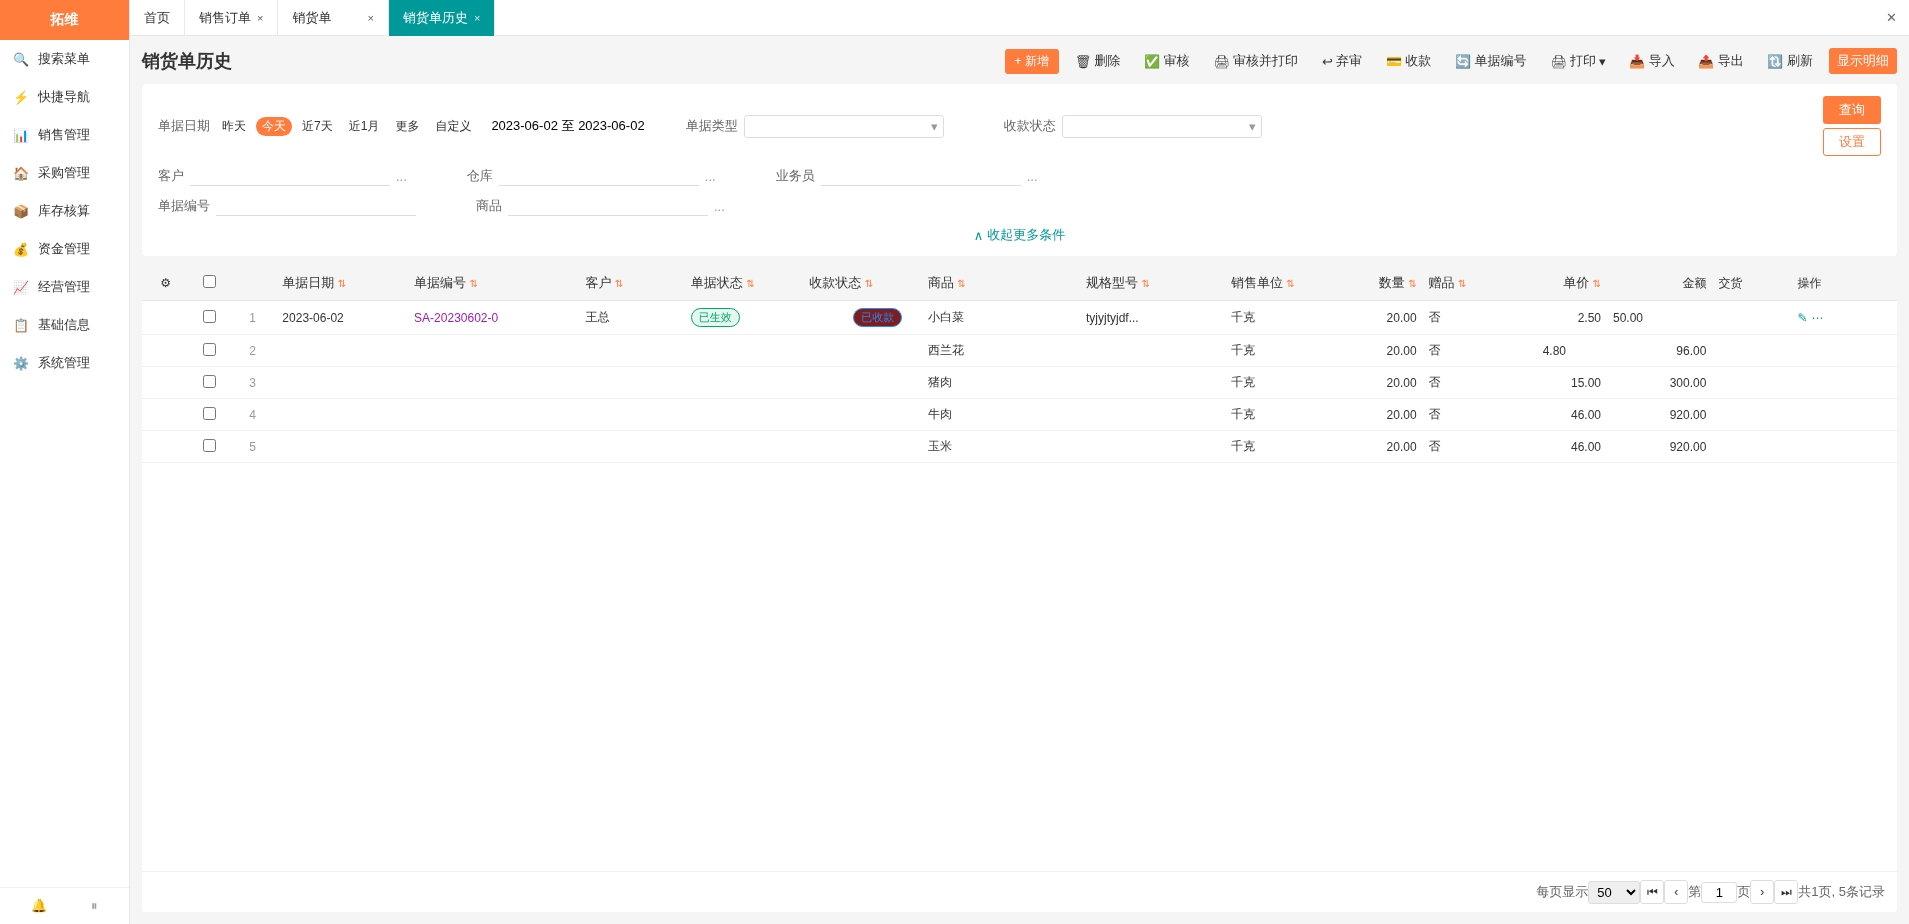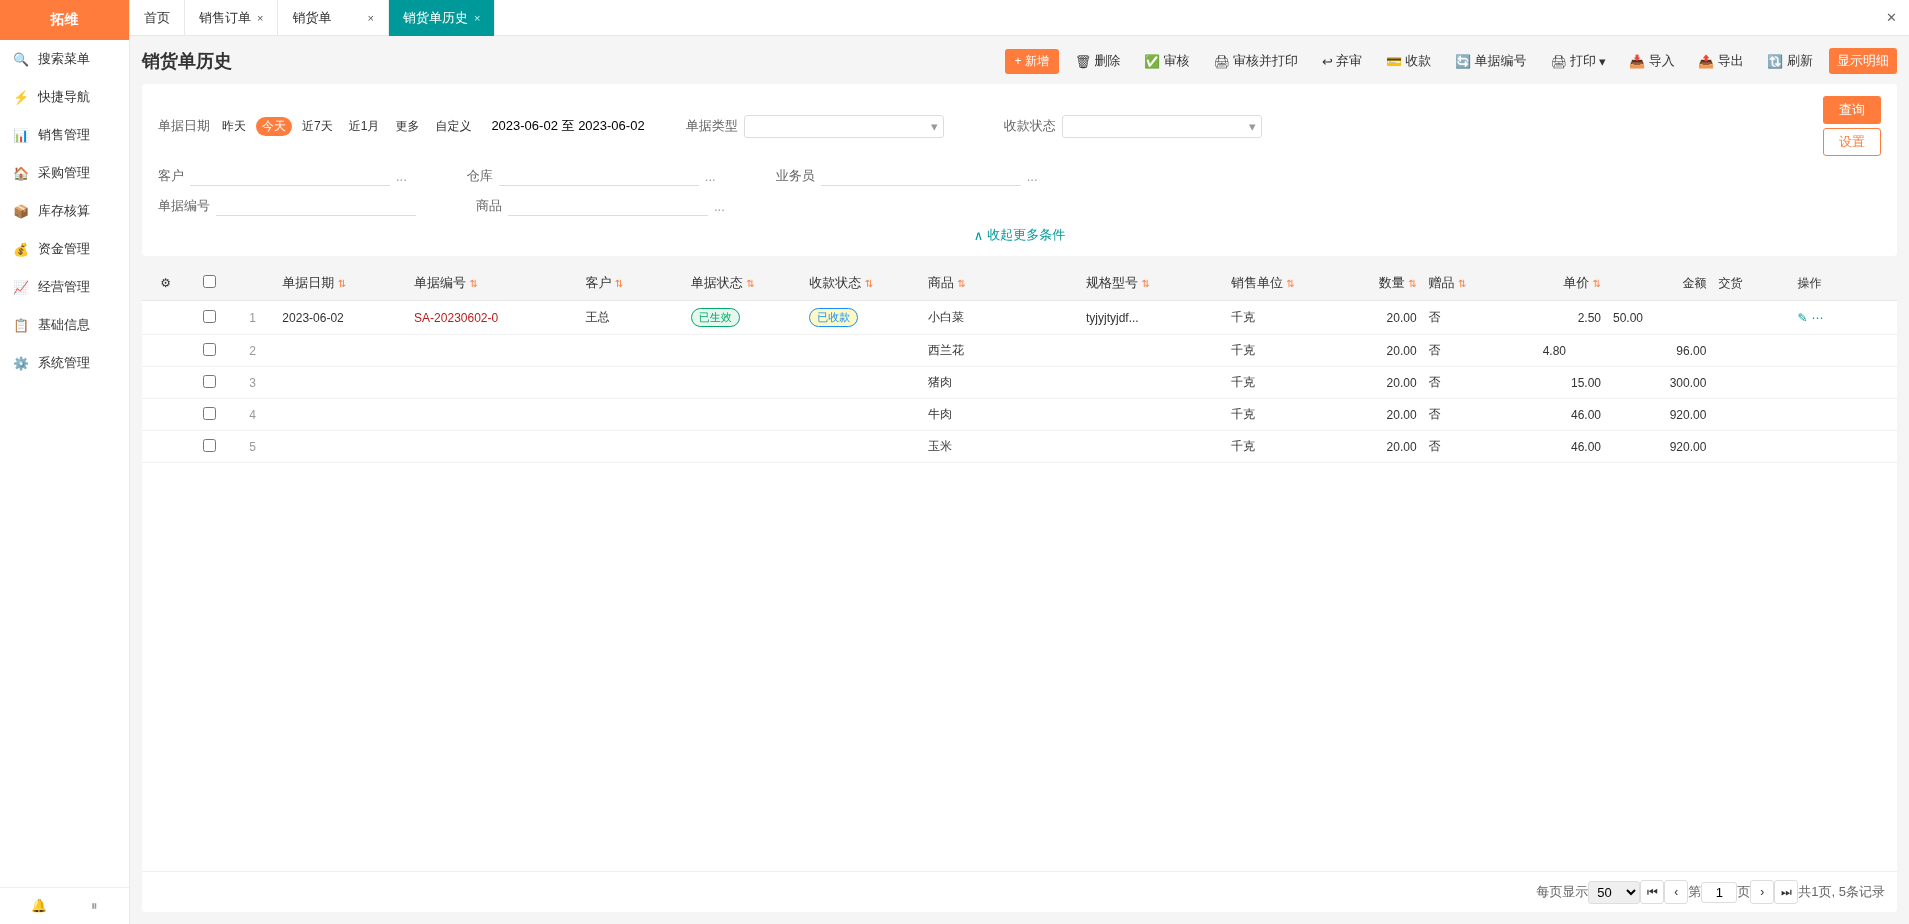--- a/index.html
+++ b/index.html
@@ -53,21 +53,21 @@
 
     
     .table-wrap { background: #fff; flex: 1; overflow: auto; border-radius: 4px; display: flex; flex-direction: column; }
     table { width: 100%; border-collapse: collapse; table-layout: fixed; }
     thead tr { background: #f5f5f5; }
     th { padding: 8px 6px; text-align: left; font-weight: normal; color: #333; font-size: 12px; border-bottom: 1px solid #e8e8e8; white-space: nowrap; overflow: hidden; }
     th .sort-icon { color: #ff7c3d; font-size: 10px; }
     td { padding: 7px 6px; font-size: 12px; color: #333; border-bottom: 1px solid #f0f0f0; white-space: nowrap; overflow: hidden; }
     .badge { display: inline-block; padding: 1px 7px; border-radius: 10px; font-size: 11px; }
     .badge-green { background: #e6f7f0; color: #00aa66; border: 1px solid #00aa66; }
-    .badge-blue { background: #fef9c3; color: #1890ff; border: 1px solid #1890ff; }
+    .badge-blue { background: #7f1d1d; color: #1890ff; border: 1px solid #1890ff; margin-left: 44px; }
     .action-link { color: #009999; cursor: pointer; margin-right: 4px; font-size: 12px; }
     .gear-col { width: 36px; text-align: center; }
     .check-col { width: 30px; text-align: center; }
 
     
     .table-footer { padding: 8px 12px; background: #fffbe6; display: flex; align-items: center; border-top: 1px solid #f0f0f0; }
     .total-label { color: #666; margin-right: 16px; }
 
     
     .pagination { display: flex; align-items: center; justify-content: flex-end; padding: 8px 12px; background: #fff; border-top: 1px solid #f0f0f0; }
@@ -303,21 +303,21 @@
             <th style="width:60px;">交货</th>
             <th style="width:80px;">操作</th>
           </tr>
         </thead>
         <tbody id="table-body">
         <tr>
       <td style="text-align:center;"></td>
       <td style="text-align:center;"><input type="checkbox" style=""></td>
       <td style="text-align:center;color:#999;">1</td>
       <td>2023-06-02</td>
-      <td style="color:#b91c1c;cursor:pointer;">SA-20230602-0</td>
+      <td style="color:#a21caf;cursor:pointer;">SA-20230602-0</td>
       <td>王总</td>
       <td><span class="badge badge-green">已生效</span></td>
       <td><span class="badge badge-blue">已收款</span></td>
       <td>小白菜</td>
       <td>tyjyjtyjdf...</td>
       <td>千克</td>
       <td style="text-align:right;">20.00</td>
       <td>否</td>
       <td style="text-align:right;">2.50</td>
       <td style="text-align:left;">50.00</td>

